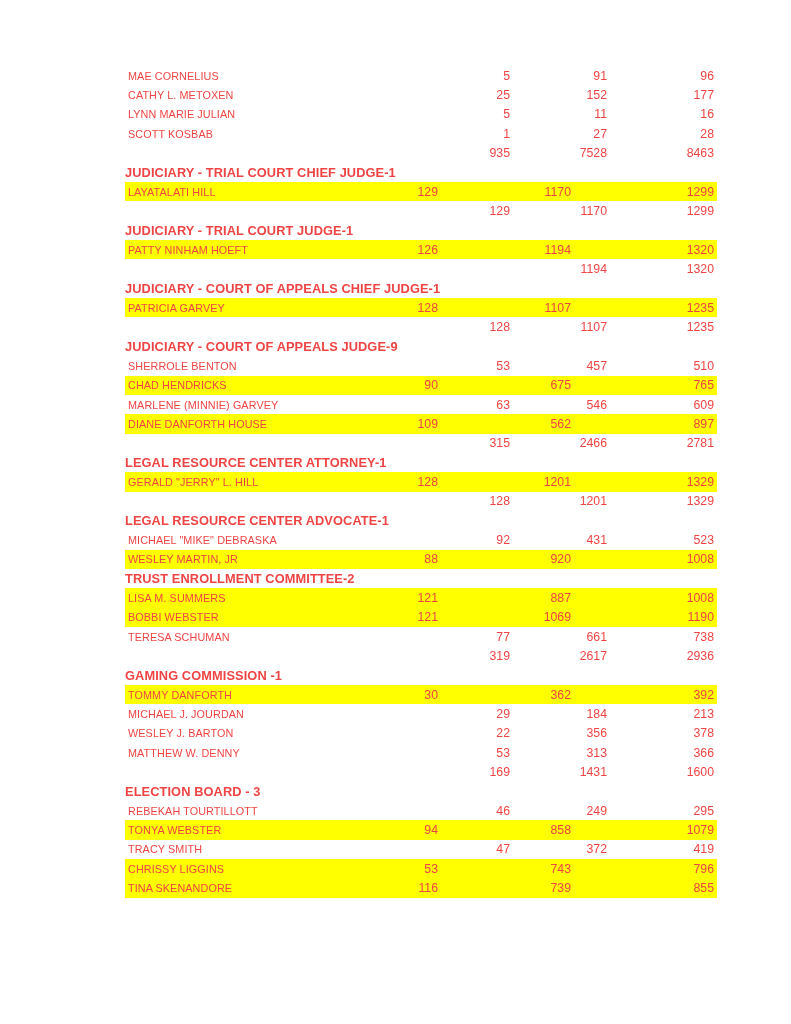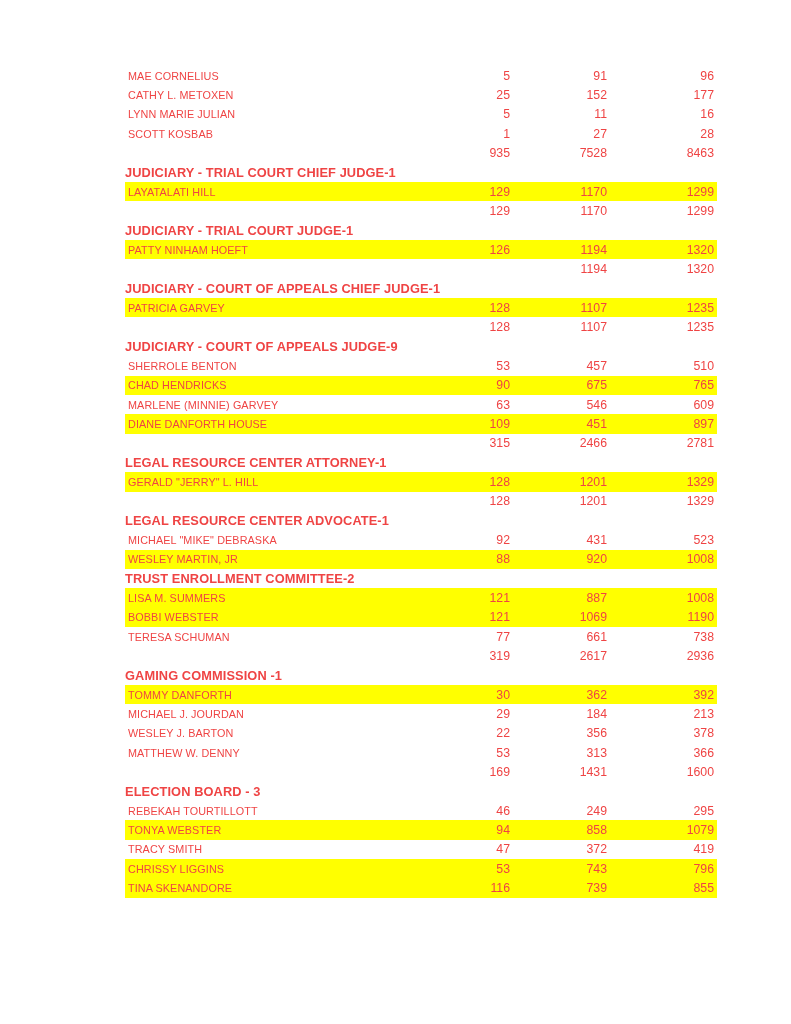--- a/index.html
+++ b/index.html
@@ -24,20 +24,21 @@
   }
   .row {
     display: flex;
     align-items: center;
     height: 19.35px;
     box-sizing: border-box;
     padding-right: 3px;
   }
   .row.hl {
     background: #ffff00;
+    gap: 36px;
   }
   .header-row {
     display: flex;
     align-items: center;
     height: 19.35px;
     box-sizing: border-box;
   }
   .section-header {
     font-weight: bold;
     font-size: 12.8px;
@@ -157,21 +158,21 @@
       </div>
       <div class="row">
         <span class="name">MARLENE (MINNIE) GARVEY</span>
         <span class="num c1">63</span>
         <span class="num c2">546</span>
         <span class="num c3">609</span>
       </div>
       <div class="row hl">
         <span class="name">DIANE DANFORTH HOUSE</span>
         <span class="num c1">109</span>
-        <span class="num c2">451</span>
+        <span class="num c2">562</span>
         <span class="num c3">897</span>
       </div>
       <div class="row">
         <span class="name"></span>
         <span class="num c1">315</span>
         <span class="num c2">2466</span>
         <span class="num c3">2781</span>
       </div>
       <div class="header-row">
         <span class="section-header">LEGAL RESOURCE CENTER ATTORNEY-1</span>

